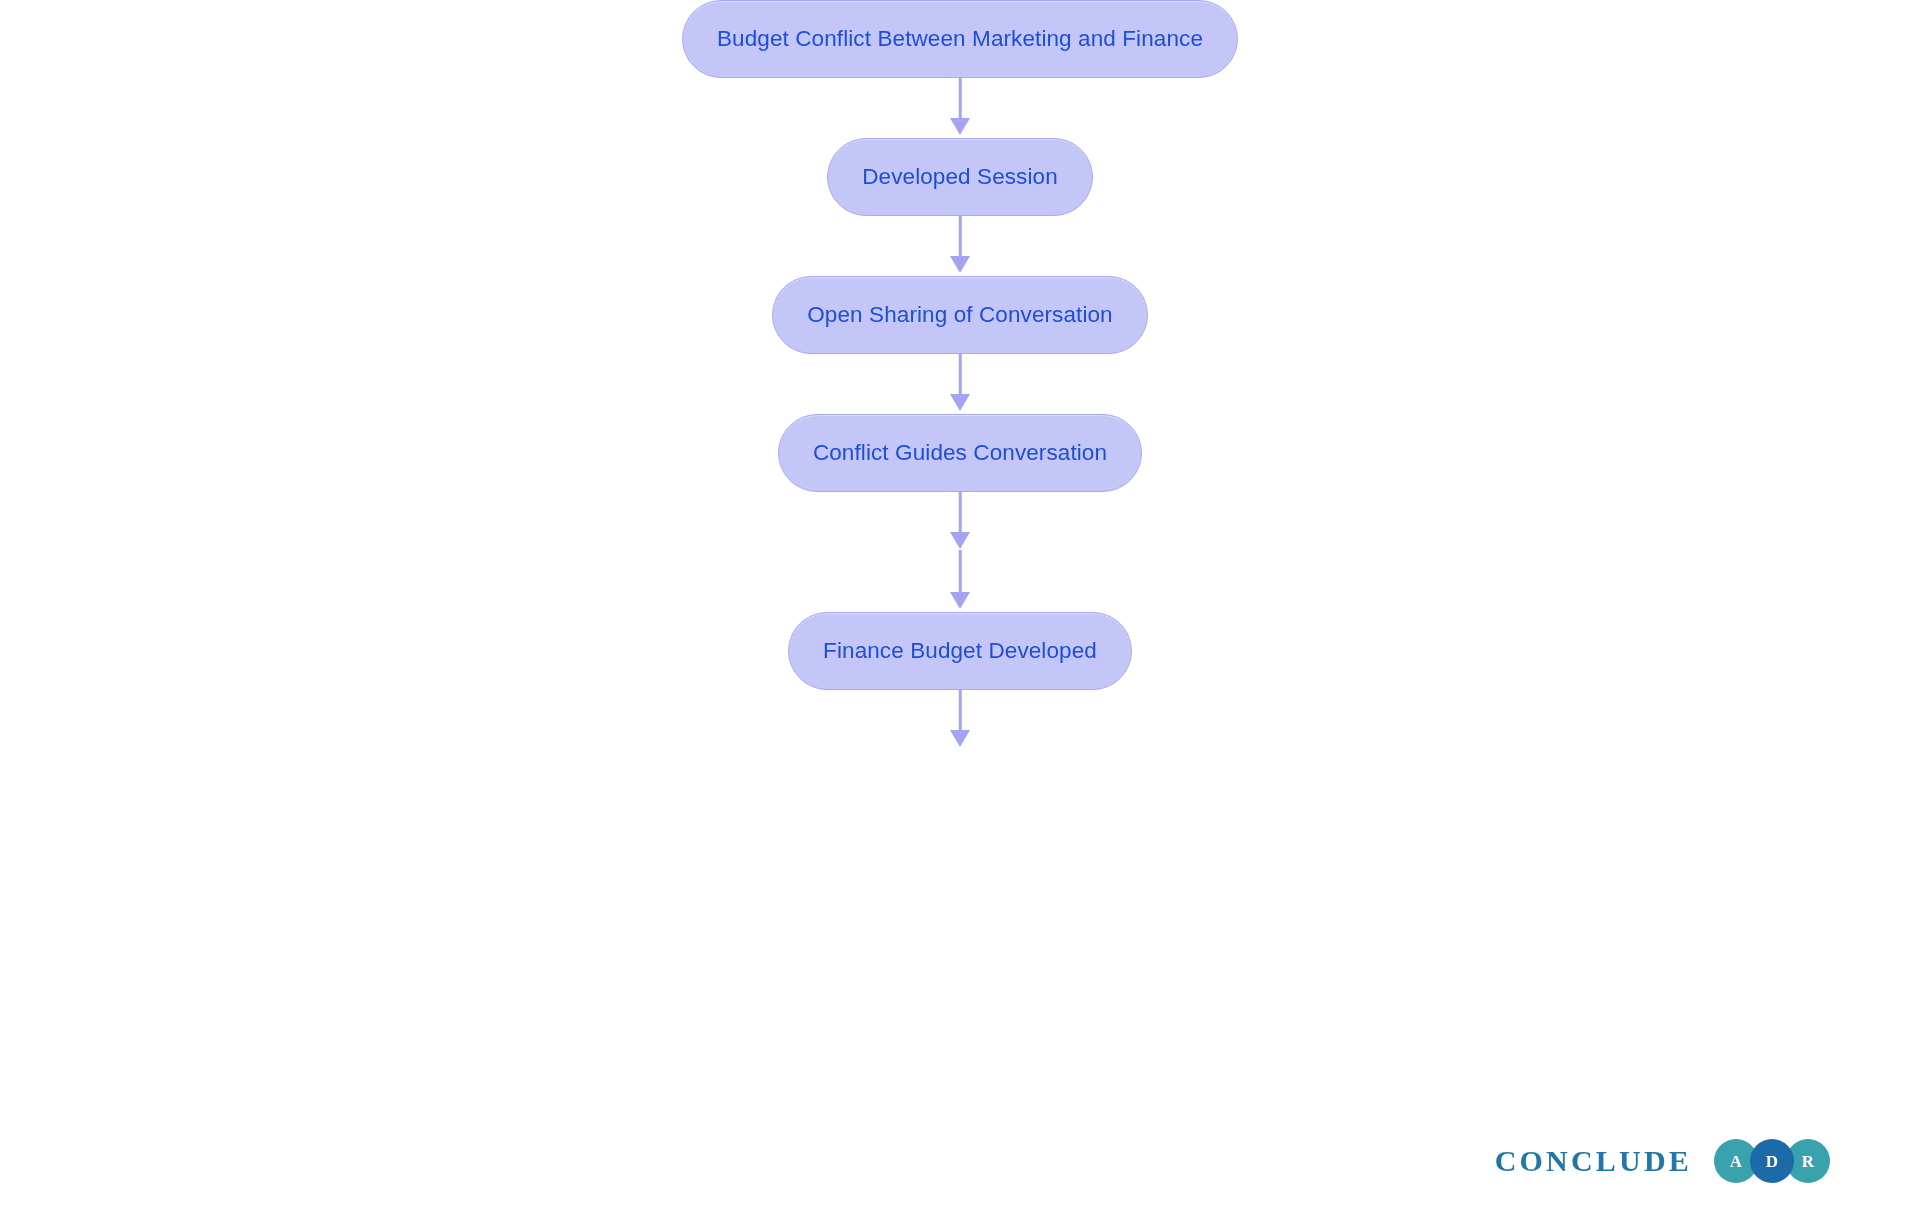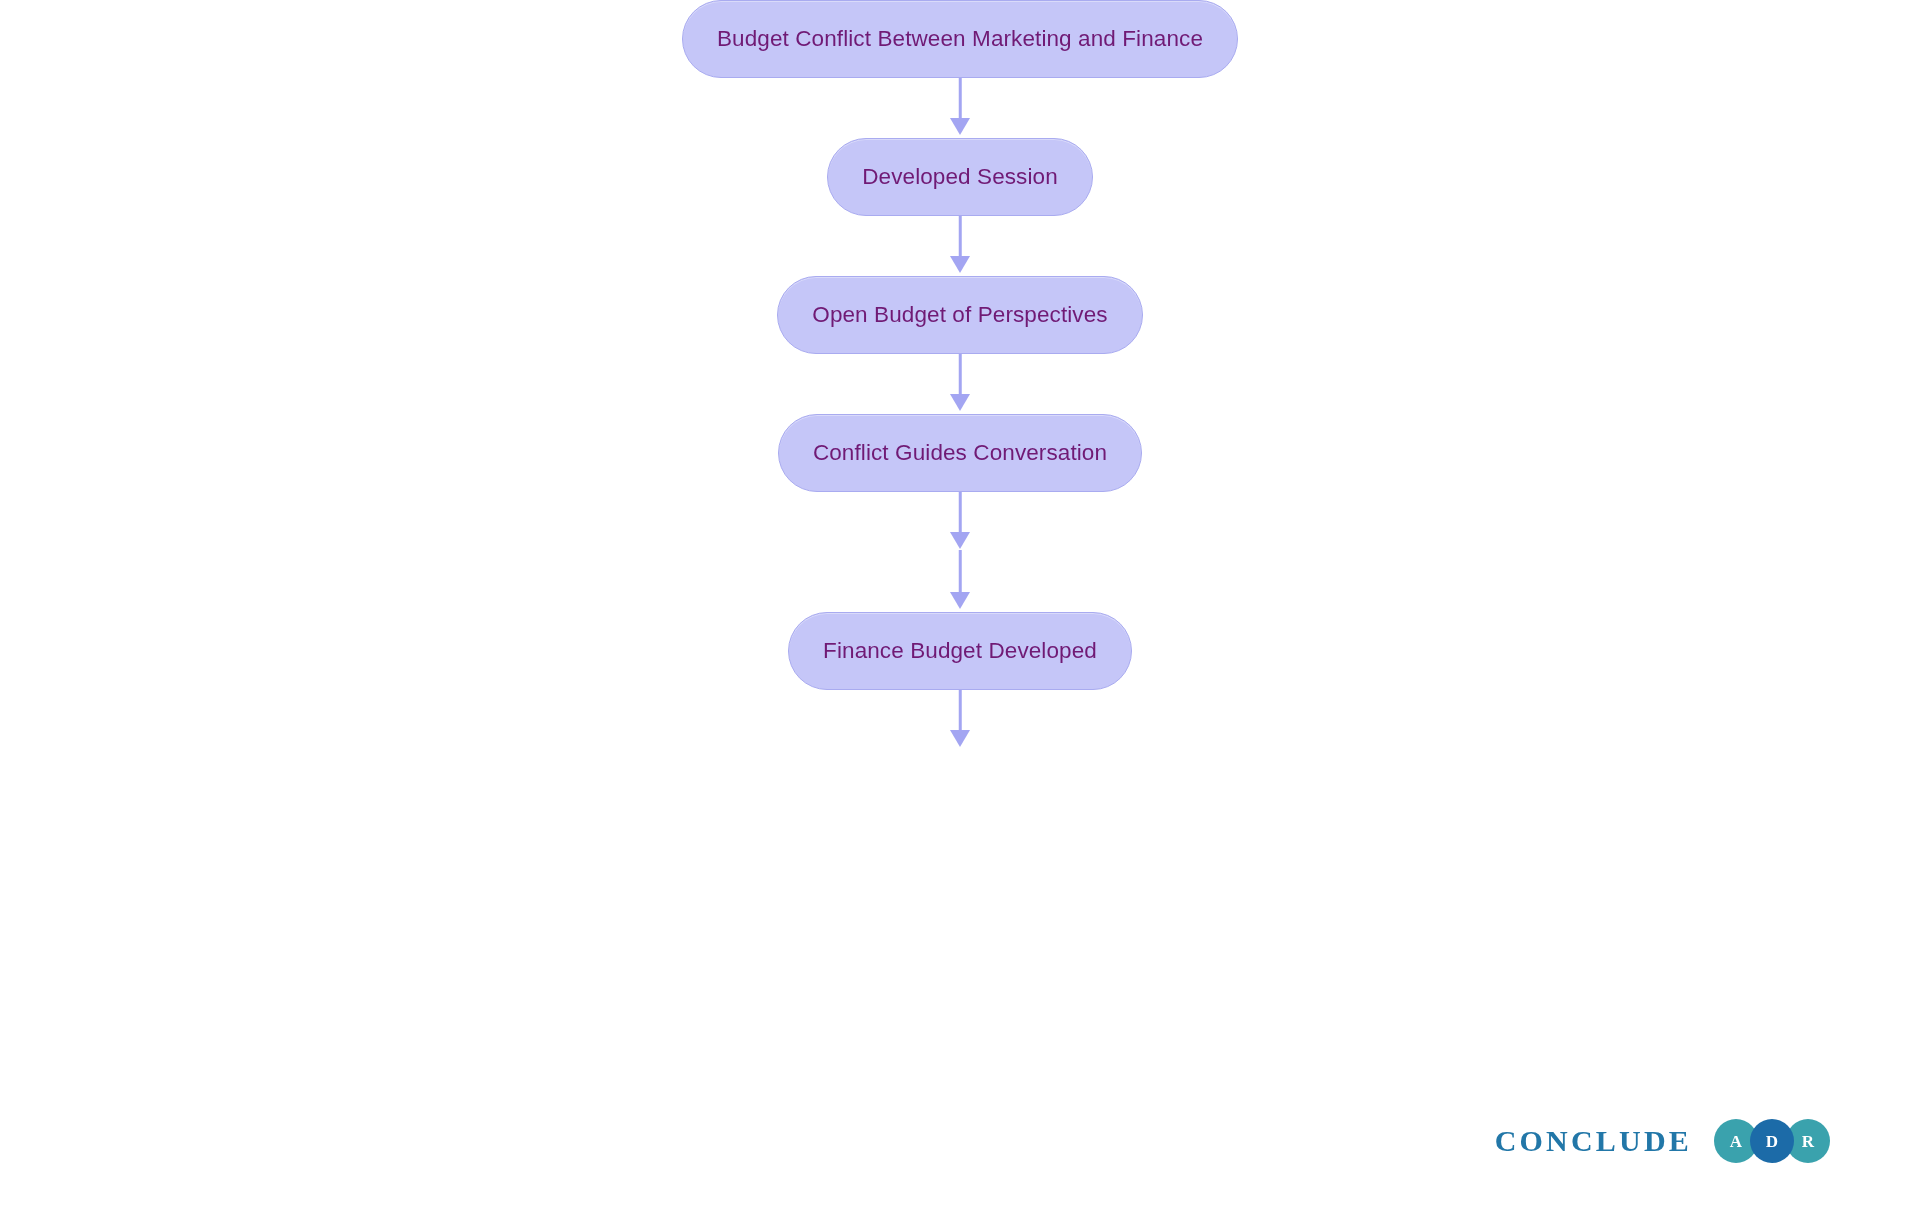--- a/index.html
+++ b/index.html
@@ -44,21 +44,21 @@
     background: #c5c6f8;
     border: 1px solid #a9abf0;
     border-radius: 999px;
     box-shadow: 0 1px 0 0 rgba(255,255,255,0.35) inset;
     padding: 0 34px;
     height: 78px;
     position: relative;
     z-index: 2;
   }
   .node-label {
-    color: #701a75;
+    color: #1d4ed8;
     font-size: 22.5px;
     line-height: 1;
     white-space: nowrap;
     letter-spacing: 0.1px;
   }
 
   
   .connector {
     position: relative;
     width: 40px;
@@ -84,21 +84,21 @@
     height: 0;
     border-left: 10px solid transparent;
     border-right: 10px solid transparent;
     border-top: 17px solid #a3a5f2;
   }
 
   
   #footer-logo {
     position: absolute;
     right: 90px;
-    bottom: 52px;
+    bottom: 32px;
     display: flex;
     align-items: center;
     gap: 22px;
   }
   #logo-wordmark {
     font-family: "Liberation Serif", "DejaVu Serif", serif;
     font-weight: 700;
     font-size: 30px;
     letter-spacing: 3.2px;
     color: #2277a8;
@@ -143,21 +143,21 @@
     <div class="node">
       <span class="node-label">Developed Session</span>
     </div>
 
     <div class="connector">
       <div class="conn-line"></div>
       <div class="conn-head"></div>
     </div>
 
     <div class="node">
-      <span class="node-label">Open Budget of Perspectives</span>
+      <span class="node-label">Open Sharing of Conversation</span>
     </div>
 
     <div class="connector">
       <div class="conn-line"></div>
       <div class="conn-head"></div>
     </div>
 
     <div class="node">
       <span class="node-label">Conflict Guides Conversation</span>
     </div>

